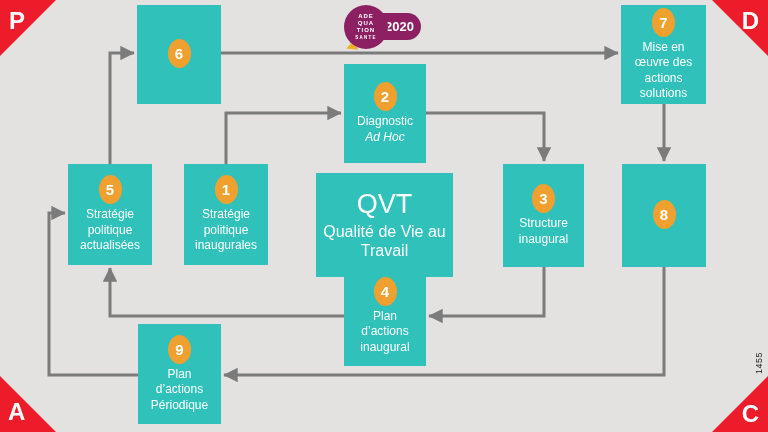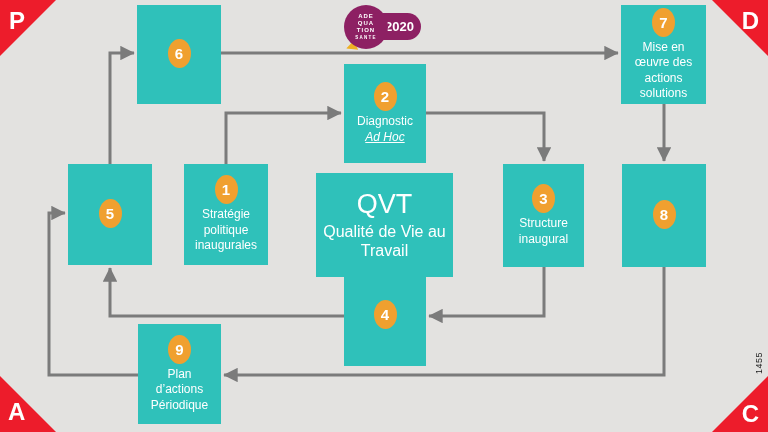--- a/index.html
+++ b/index.html
@@ -26,21 +26,21 @@
     display:flex;flex-direction:column;align-items:center;justify-content:center;
     text-align:center;padding:4px 8px;box-sizing:border-box;
   }
   .badge{
     flex:none;display:block;width:23px;height:29px;border-radius:50%;
     background:var(--orange);color:var(--text-white);
     font-size:15px;font-weight:bold;line-height:29px;text-align:center;
     margin-bottom:3px;
   }
   .label{display:block;font-size:12px;line-height:1.28;}
-  .label.italic{font-style:italic;text-decoration:underline;}
+  .label.italic{font-style:italic;}
 
   .pos6{left:137px;top:5px;width:84px;height:99px;}
   .pos7{left:621px;top:5px;width:85px;height:99px;}
   .pos2{left:344px;top:64px;width:82px;height:99px;}
   .pos5{left:68px;top:164px;width:84px;height:101px;}
   .pos1{left:184px;top:164px;width:84px;height:101px;}
   .pos3{left:503px;top:164px;width:81px;height:103px;}
   .pos8{left:622px;top:164px;width:84px;height:103px;}
   .pos4{left:344px;top:266px;width:82px;height:100px;}
   .pos9{left:138px;top:324px;width:83px;height:100px;}
@@ -132,24 +132,26 @@
     <span class="label italic">Ad Hoc</span>
   </div>
 
   <div class="node pos3">
     <span class="badge">3</span>
     <span class="label">Structure inaugural</span>
   </div>
 
   <div class="node pos4">
     <span class="badge">4</span>
+    <span class="label">Plan d’actions inaugural</span>
   </div>
 
   <div class="node pos5">
     <span class="badge">5</span>
+    <span class="label">Stratégie politique actualisées</span>
   </div>
 
   <div class="node pos6">
     <span class="badge">6</span>
   </div>
 
   <div class="node pos7">
     <span class="badge">7</span>
     <span class="label">Mise en œuvre des actions solutions</span>
   </div>

